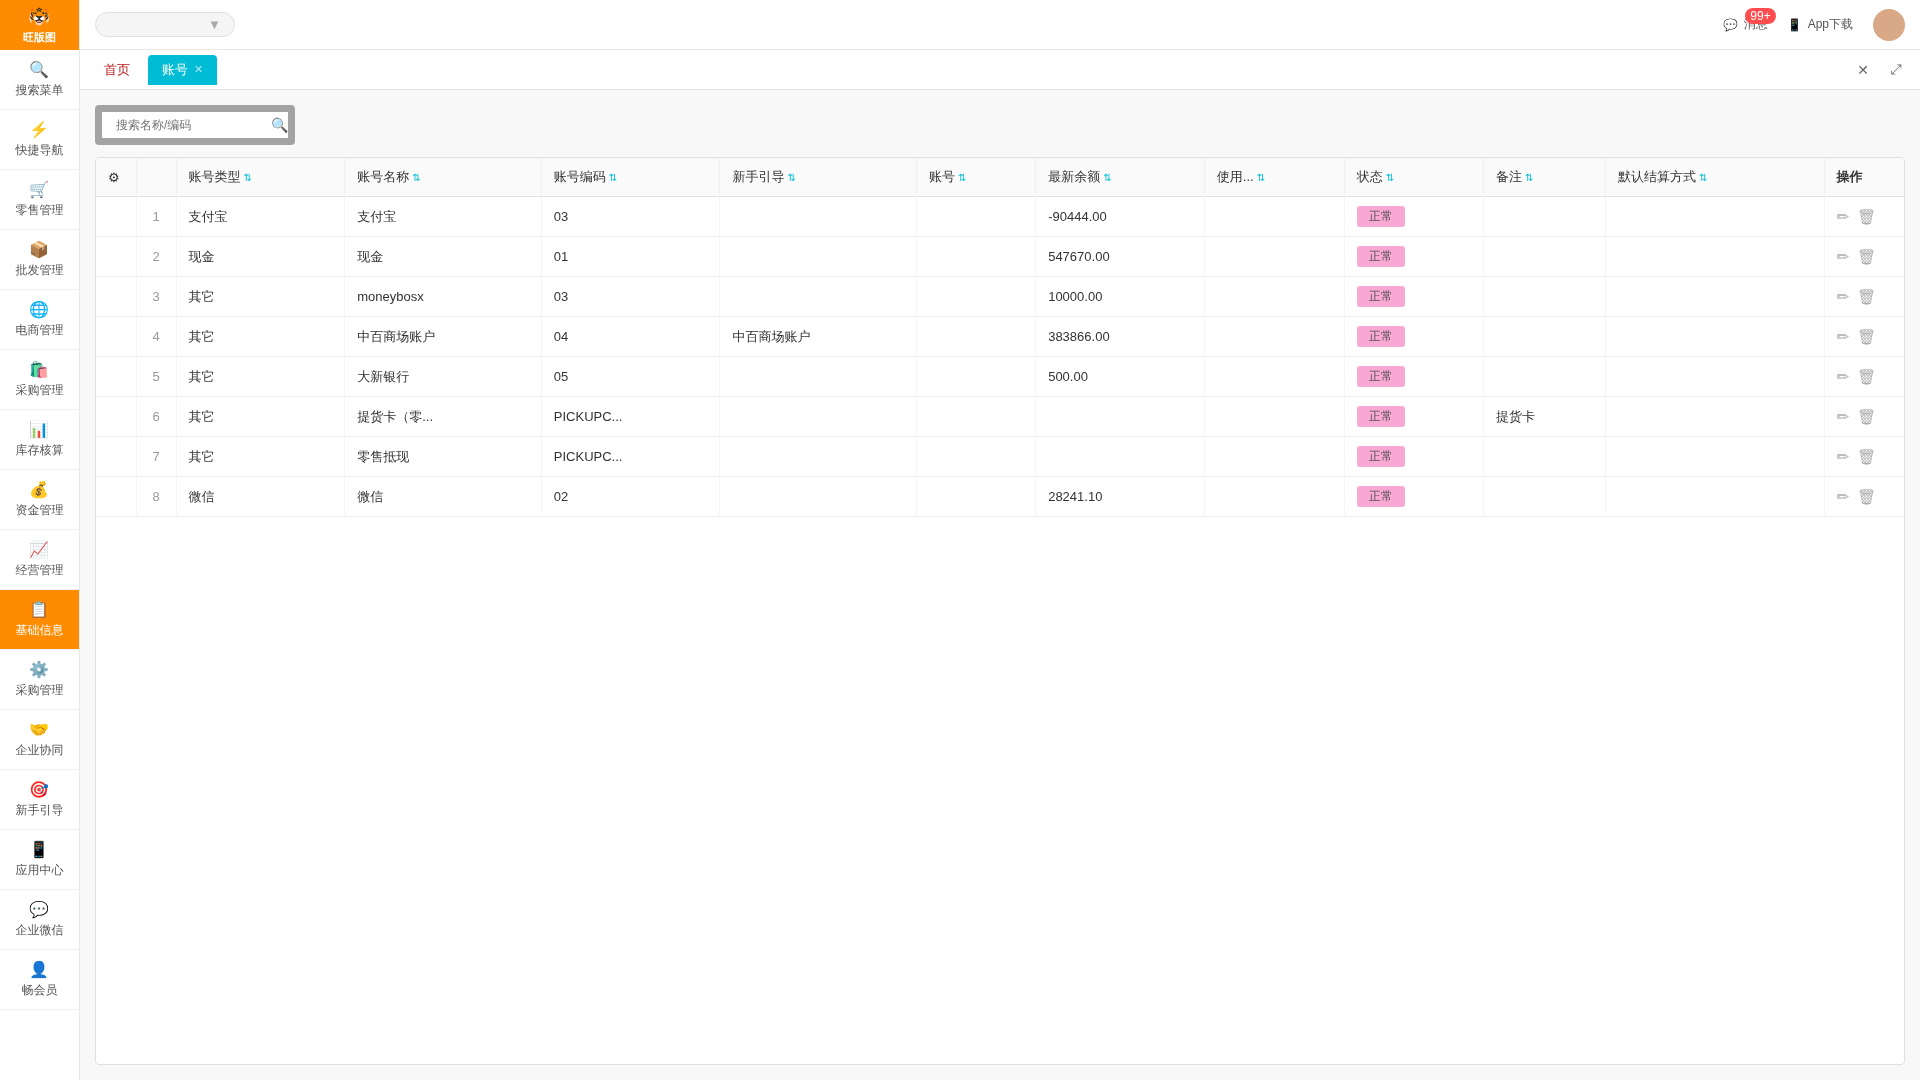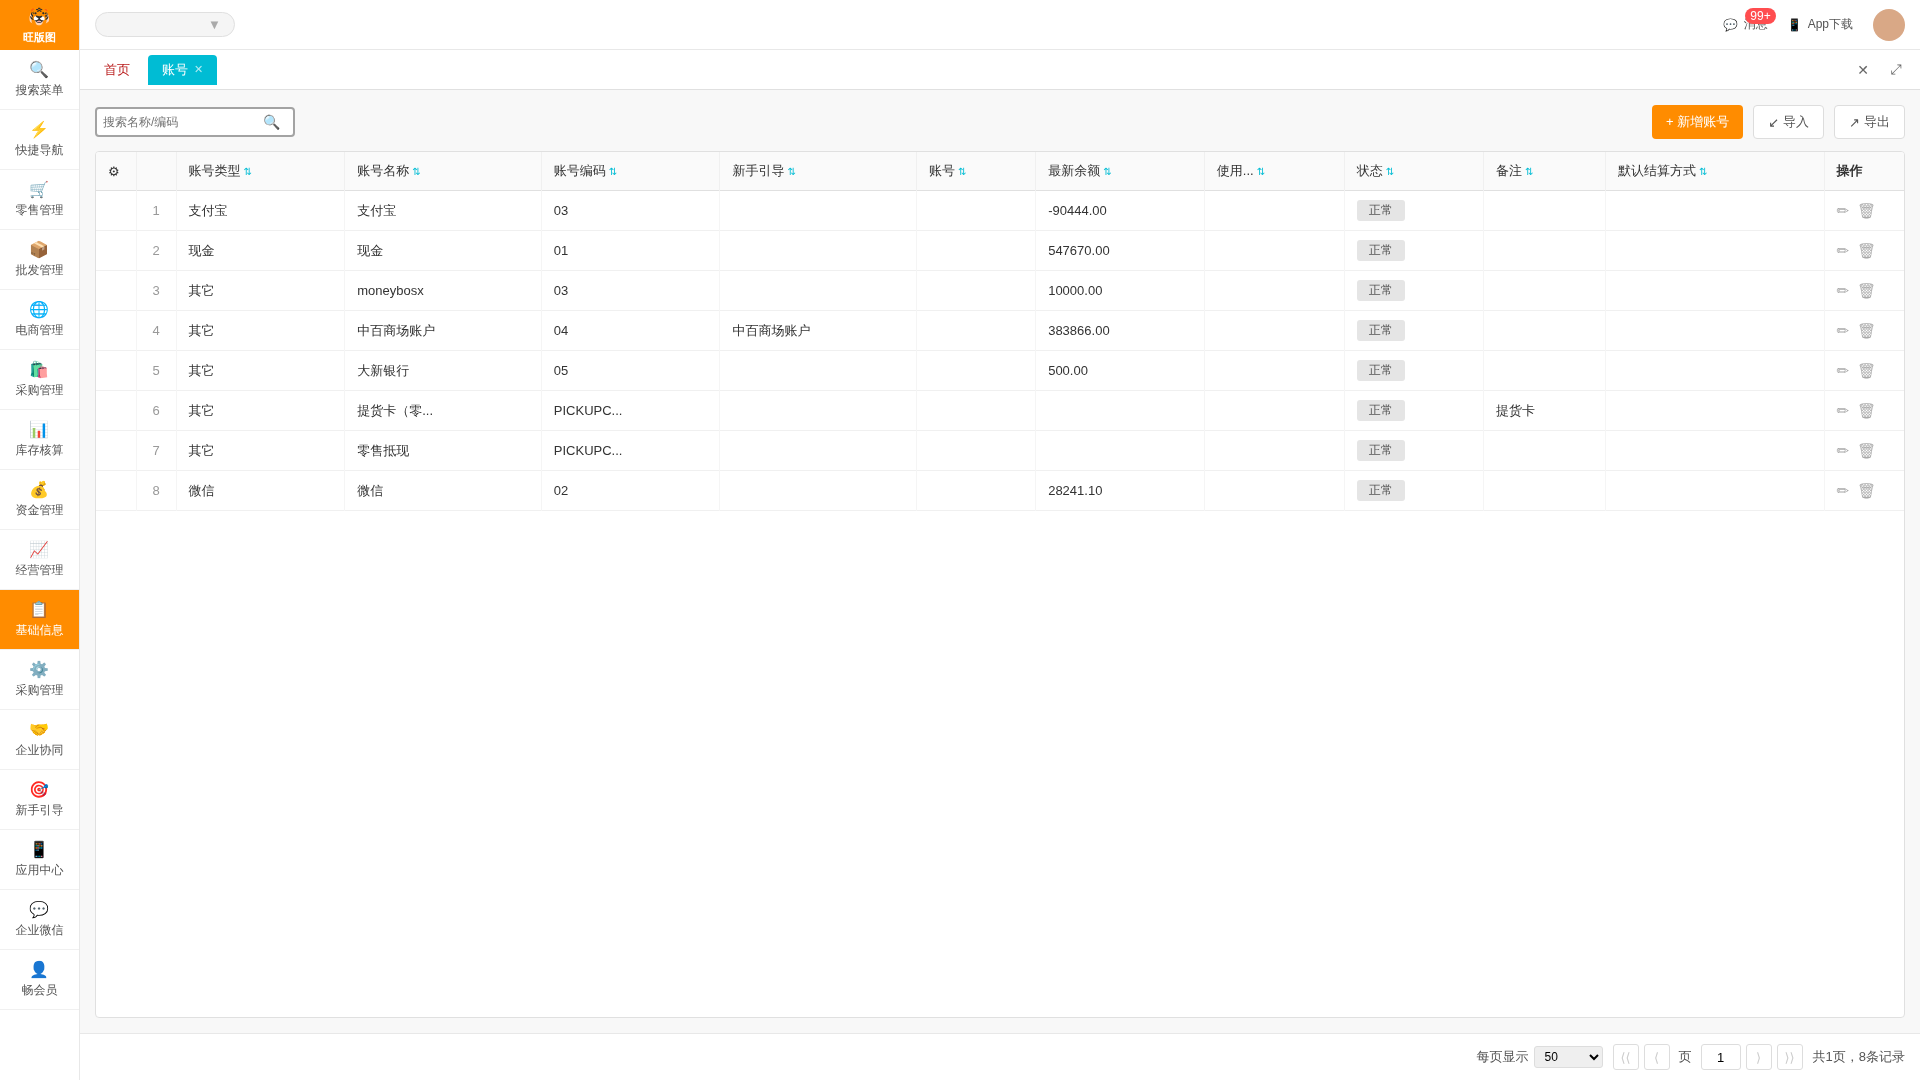--- a/index.html
+++ b/index.html
@@ -178,24 +178,24 @@
     
     .toolbar {
       display: flex;
       align-items: center;
       justify-content: space-between;
       margin-bottom: 12px;
     }
     .search-box {
       display: flex;
       align-items: center;
-      border: 2px solid #a3a3a3;
+      border: 7px solid #a3a3a3;
       border-radius: 4px;
       background: white;
-      padding: 5px 6px;
+      padding: 5px 14px;
       width: 200px;
     }
     .search-box input {
       border: none;
       outline: none;
       font-size: 12px;
       width: 160px;
       color: #999;
     }
     .search-icon { color: #aaa; font-size: 14px; cursor: pointer; }
@@ -263,21 +263,21 @@
     tbody td {
       padding: 9px 12px;
       color: #333;
       border-right: 1px solid #f5f5f5;
     }
     tbody td:last-child { border-right: none; }
     .row-num { color: #999; text-align: center; }
     .status-badge {
       display: inline-flex;
       align-items: center;
-      background: #e5e5e5;
+      background: #f9a8d4;
       color: #555;
       padding: 2px 12px;
       border-radius: 3px;
       font-size: 12px;
     }
     .action-icons {
       display: flex;
       gap: 8px;
       align-items: center;
     }
@@ -484,31 +484,20 @@
       <div class="win-btn">⤢</div>
     </div>
   </div>
 
   <div class="content-area">
 
     <div class="toolbar">
       <div class="search-box">
         <input type="text" placeholder="搜索名称/编码" style="">
         <span class="search-icon">🔍</span>
-      </div>
-      <div class="toolbar-right">
-        <button class="btn-add">+ 新增账号</button>
-        <button class="btn-outline">
-          <span>↙</span>
-          <span>导入</span>
-        </button>
-        <button class="btn-outline">
-          <span>↗</span>
-          <span>导出</span>
-        </button>
       </div>
     </div>
 
     <div class="table-container">
       <table>
         <thead id="table-head">
             <tr>
               <th style="width: 40px;"><span>⚙</span></th>
               <th style="width: 40px;"><span></span></th>
               <th><span>账号类型</span><span class="sort-icon">⇅</span></th>
@@ -683,32 +672,13 @@
     <span class="action-icon">✏</span>
     <span class="action-icon">🗑</span>
   </div>
               </td>
             </tr>
           </tbody>
       </table>
     </div>
   </div>
 
-  <div class="pagination-bar">
-    <div class="per-page">
-      <span>每页显示</span>
-      <select>
-        <option value="50">50</option>
-        <option value="20">20</option>
-        <option value="100">100</option>
-      </select>
-    </div>
-    <div class="page-nav">
-      <div class="page-btn disabled">⟨⟨</div>
-      <div class="page-btn disabled">⟨</div>
-      <span style="margin:0 4px;">页</span>
-      <input class="page-input" type="text" value="1" style="">
-      <div class="page-btn disabled">⟩</div>
-      <div class="page-btn disabled">⟩⟩</div>
-    </div>
-    <span>共1页，8条记录</span>
-  </div>
 </div>
 
 </body></html>

